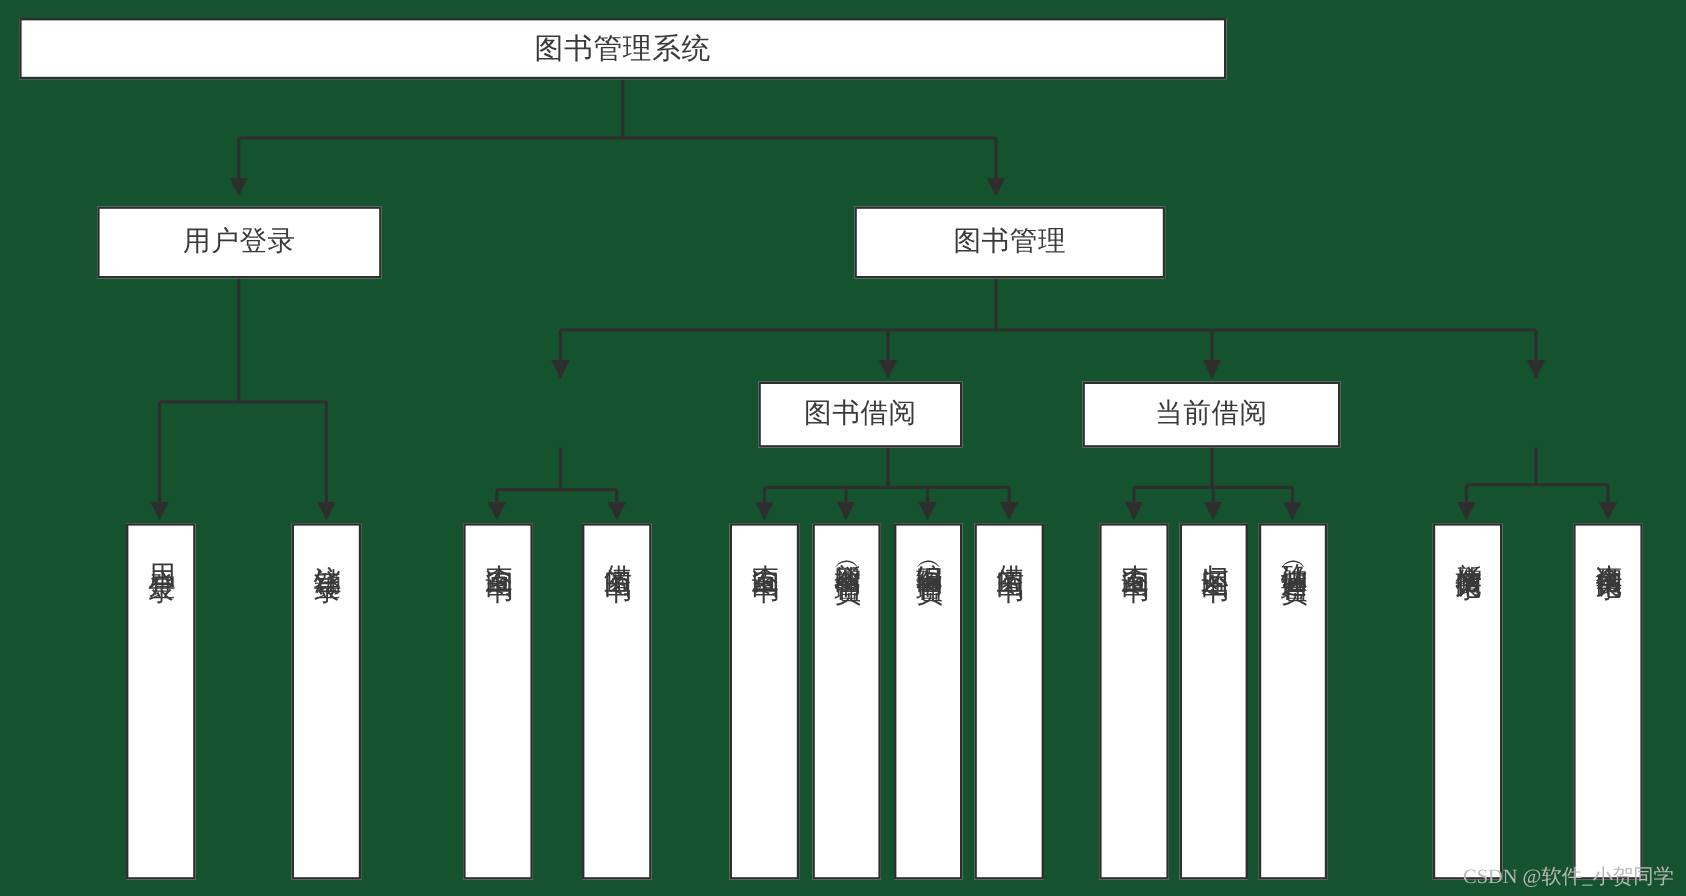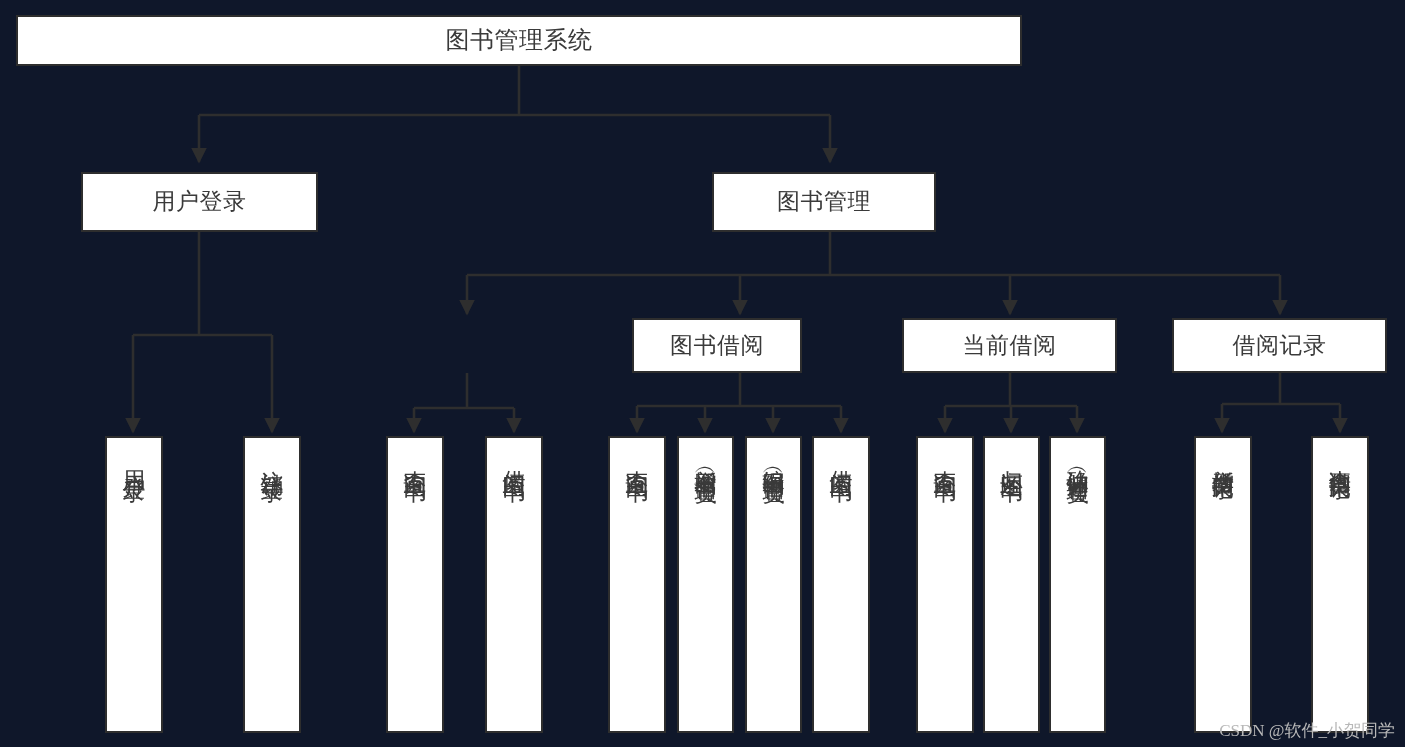--- a/index.html
+++ b/index.html
@@ -7,21 +7,21 @@
     padding: 0;
     background: #ffffff;
   }
   body {
     font-family: "DejaVu Sans", "Liberation Sans", sans-serif;
   }
   #diagram-root {
     position: relative;
     width: 1405px;
     height: 747px;
-    background: #0f172a;
+    background: #14532d;
     overflow: hidden;
   }
   svg#connectors {
     position: absolute;
     left: 0;
     top: 0;
     width: 1405px;
     height: 747px;
     pointer-events: none;
   }
@@ -132,33 +132,30 @@
     </g>
   </svg>
 
   <div class="node root horizontal" style="left:16px; top:15px; width:1006px; height:51px;">
     <span class="label">图书管理系统</span>
   </div>
 
   <div class="node horizontal" style="left:81px; top:172px; width:237px; height:60px;">
     <span class="label">用户登录</span>
   </div>
-  <div class="node horizontal" style="left:712px; top:172px; width:224px; height:60px;">
+  <div class="node horizontal" style="left:712px; top:172px; width:259px; height:60px;">
     <span class="label">图书管理</span>
   </div>
 
   <div class="node horizontal" style="left:632px; top:318px; width:170px; height:55px;">
     <span class="label">图书借阅</span>
   </div>
   <div class="node horizontal" style="left:902px; top:318px; width:215px; height:55px;">
     <span class="label">当前借阅</span>
   </div>
-  <div class="node horizontal" style="left:1172px; top:318px; width:215px; height:55px;">
-    <span class="label">借阅记录</span>
-  </div>
 
   <div class="node vertical" style="left:105px; top:436px; width:58px; height:297px;">
     <span class="label">用户登录</span>
   </div>
   <div class="node vertical" style="left:243px; top:436px; width:58px; height:297px;">
     <span class="label">注销登录</span>
   </div>
 
   <div class="node vertical" style="left:386px; top:436px; width:58px; height:297px;">
     <span class="label">查询图书</span>

